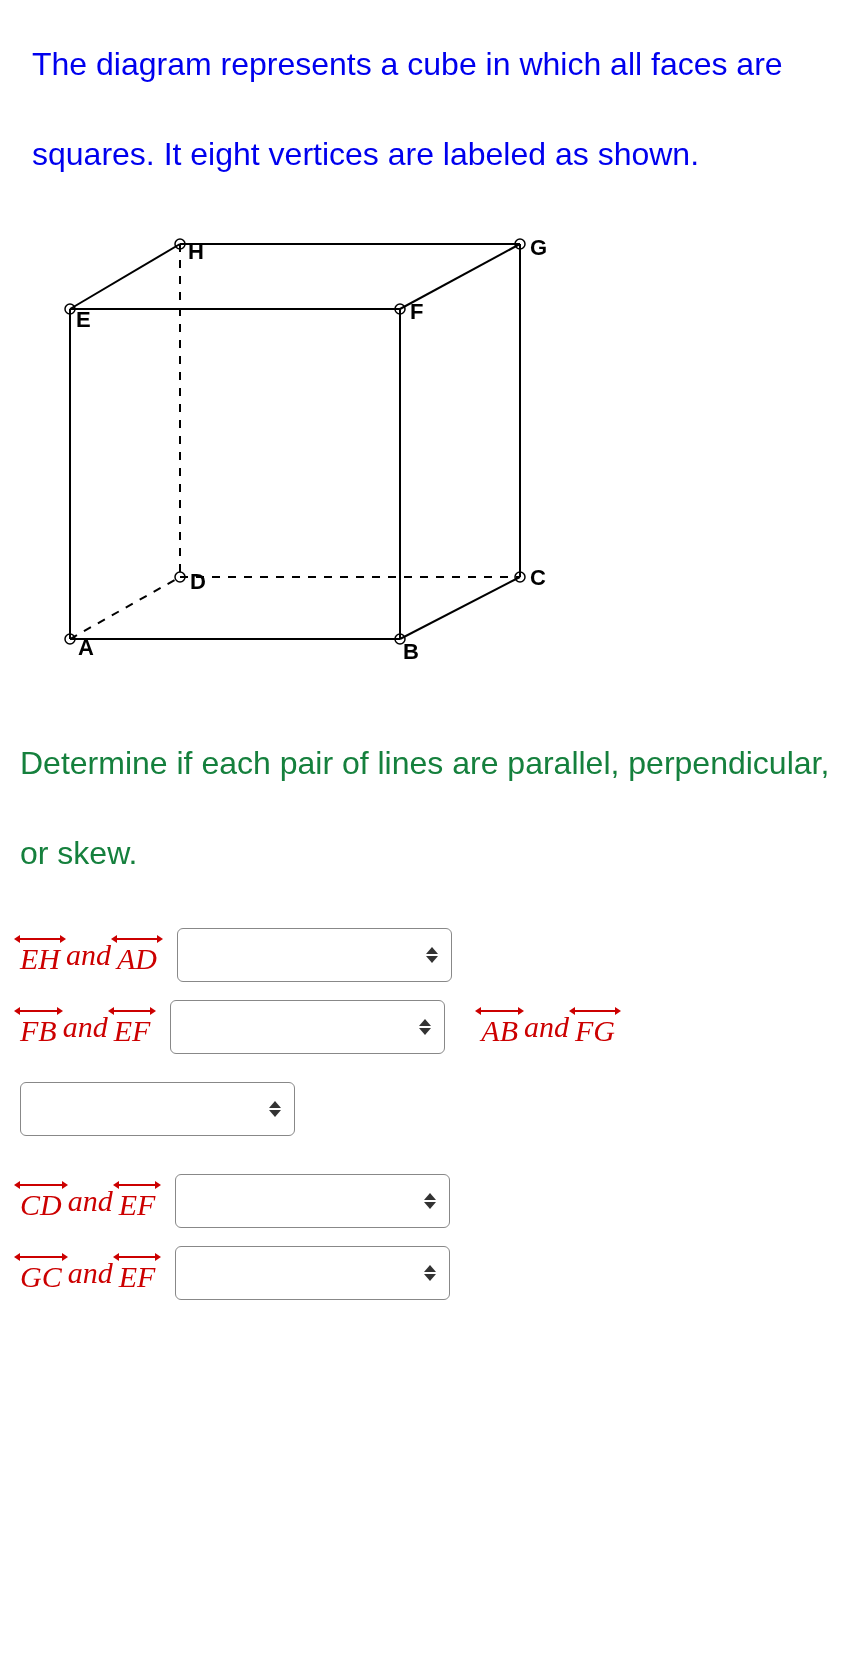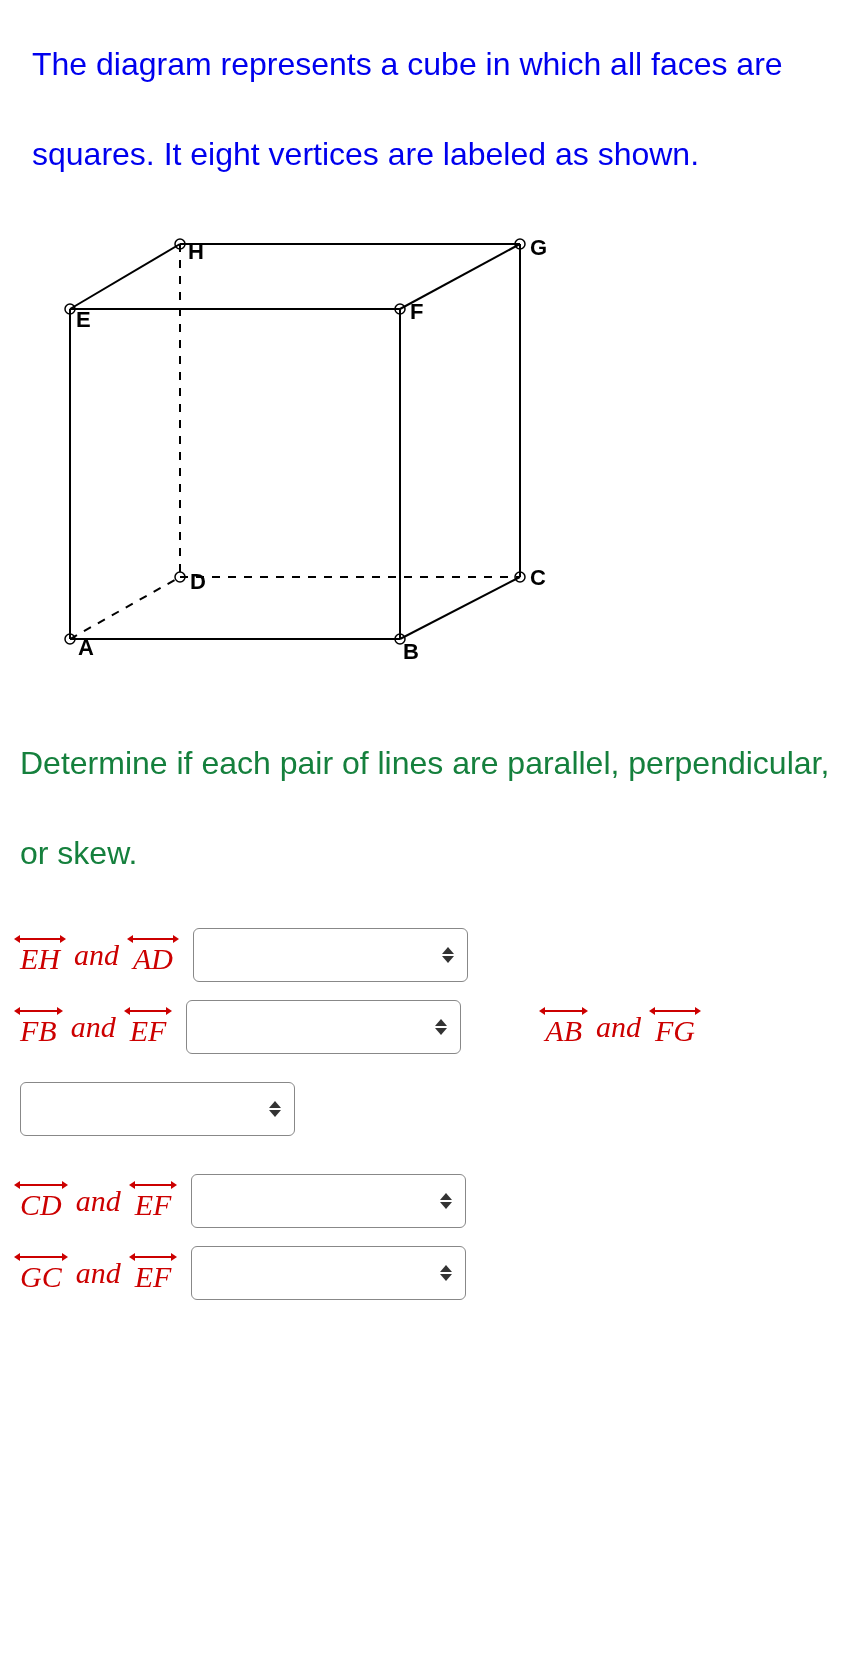--- a/index.html
+++ b/index.html
@@ -43,21 +43,21 @@
       gap: 20px;
       flex-wrap: wrap;
     }
     .line-pair {
       color: #CC0000;
       font-family: 'Times New Roman', Times, serif;
       font-style: italic;
       font-size: 30px;
       display: inline-flex;
       align-items: center;
-      gap: 8px;
+      gap: 0;
       white-space: nowrap;
     }
     .line-symbol {
       position: relative;
       display: inline-block;
       padding-top: 8px;
     }
     .line-symbol::before {
       content: '';
       position: absolute;
@@ -127,21 +127,21 @@
       border-bottom: 7px solid #333;
     }
     .select-icon .down {
       width: 0;
       height: 0;
       border-left: 6px solid transparent;
       border-right: 6px solid transparent;
       border-top: 7px solid #333;
     }
     .after-block {
-      margin-left: 64px;
+      margin-left: 16px;
     }
     .standalone-row {
       margin-top: 10px;
       margin-bottom: 20px;
     }
   </style>
 </head>
 <body>
 
 <div class="question-text">The diagram represents a cube in which all faces are squares.  It eight vertices are labeled as shown.</div>

